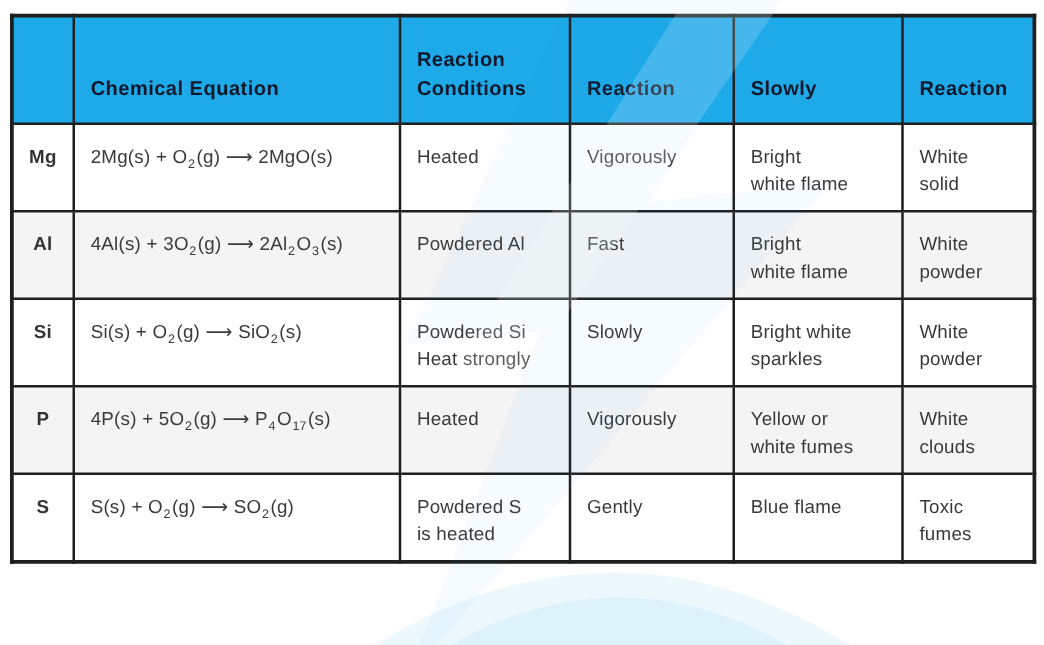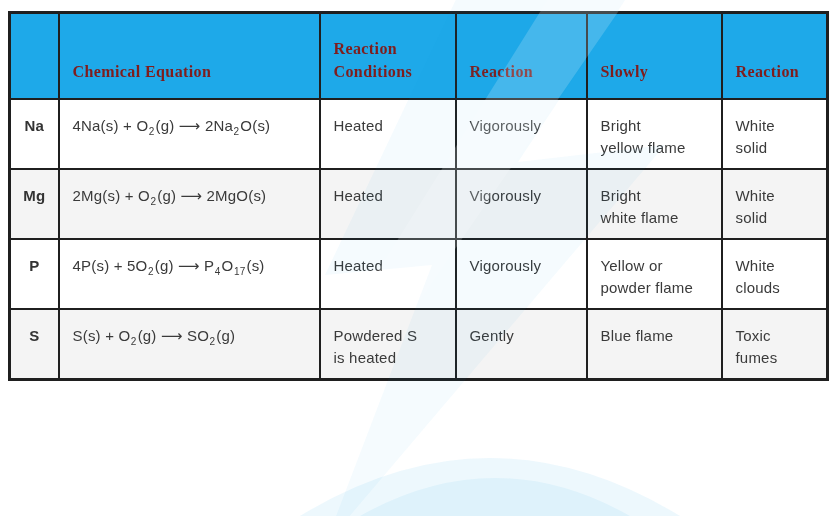--- a/index.html
+++ b/index.html
@@ -24,31 +24,30 @@
     table-layout: fixed;
     border: 3px solid #1f1f1f;
   }
   .reaction-table th,
   .reaction-table td {
     border: 2px solid #1f1f1f;
     box-sizing: border-box;
   }
   .reaction-table thead th {
     background: #1EA9E9;
-    color: #7f1d1d;
+    color: #0f172a;
     font-size: 16px;
     font-weight: 700;
     letter-spacing: 0.4px;
     text-align: left;
     vertical-align: bottom;
     padding: 0 6px 14px 13px;
     height: 86px;
     white-space: pre-line;
     line-height: 1.45;
-    font-family: Liberation Serif, serif;
   }
   .reaction-table tbody td {
     vertical-align: top;
     color: #3a3a3a;
     font-size: 15px;
     letter-spacing: 0.2px;
     line-height: 1.5;
     padding: 15px 6px 8px 13px;
     height: 67px;
     white-space: pre-line;
@@ -111,46 +110,57 @@
         <th>Chemical Equation</th>
         <th>Reaction
 Conditions</th>
         <th>Reaction</th>
         <th>Slowly</th>
         <th>Reaction</th>
       </tr>
     </thead>
     <tbody>
       <tr>
-        <td class="element-cell">Na</td>
-        <td><span class="equation"><span>4Na(s) + O</span><span class="sub">2</span><span>(g) ⟶ 2Na</span><span class="sub">2</span><span>O(s)</span></span></td>
-        <td>Heated</td>
-        <td>Vigorously</td>
-        <td>Bright
-yellow flame</td>
-        <td>White
-solid</td>
-      </tr>
-      <tr>
         <td class="element-cell">Mg</td>
         <td><span class="equation"><span>2Mg(s) + O</span><span class="sub">2</span><span>(g) ⟶ 2MgO(s)</span></span></td>
         <td>Heated</td>
         <td>Vigorously</td>
         <td>Bright
 white flame</td>
         <td>White
 solid</td>
       </tr>
       <tr>
+        <td class="element-cell">Al</td>
+        <td><span class="equation"><span>4Al(s) + 3O</span><span class="sub">2</span><span>(g) ⟶ 2Al</span><span class="sub">2</span><span>O</span><span class="sub">3</span><span>(s)</span></span></td>
+        <td>Powdered Al</td>
+        <td>Fast</td>
+        <td>Bright
+white flame</td>
+        <td>White
+powder</td>
+      </tr>
+      <tr>
+        <td class="element-cell">Si</td>
+        <td><span class="equation"><span>Si(s) + O</span><span class="sub">2</span><span>(g) ⟶ SiO</span><span class="sub">2</span><span>(s)</span></span></td>
+        <td>Powdered Si
+Heat strongly</td>
+        <td>Slowly</td>
+        <td>Bright white
+sparkles</td>
+        <td>White
+powder</td>
+      </tr>
+      <tr>
         <td class="element-cell">P</td>
         <td><span class="equation"><span>4P(s) + 5O</span><span class="sub">2</span><span>(g) ⟶ P</span><span class="sub">4</span><span>O</span><span class="sub">17</span><span>(s)</span></span></td>
         <td>Heated</td>
         <td>Vigorously</td>
         <td>Yellow or
-powder flame</td>
+white fumes</td>
         <td>White
 clouds</td>
       </tr>
       <tr>
         <td class="element-cell">S</td>
         <td><span class="equation"><span>S(s) + O</span><span class="sub">2</span><span>(g) ⟶ SO</span><span class="sub">2</span><span>(g)</span></span></td>
         <td>Powdered S
 is heated</td>
         <td>Gently</td>
         <td>Blue flame</td>

